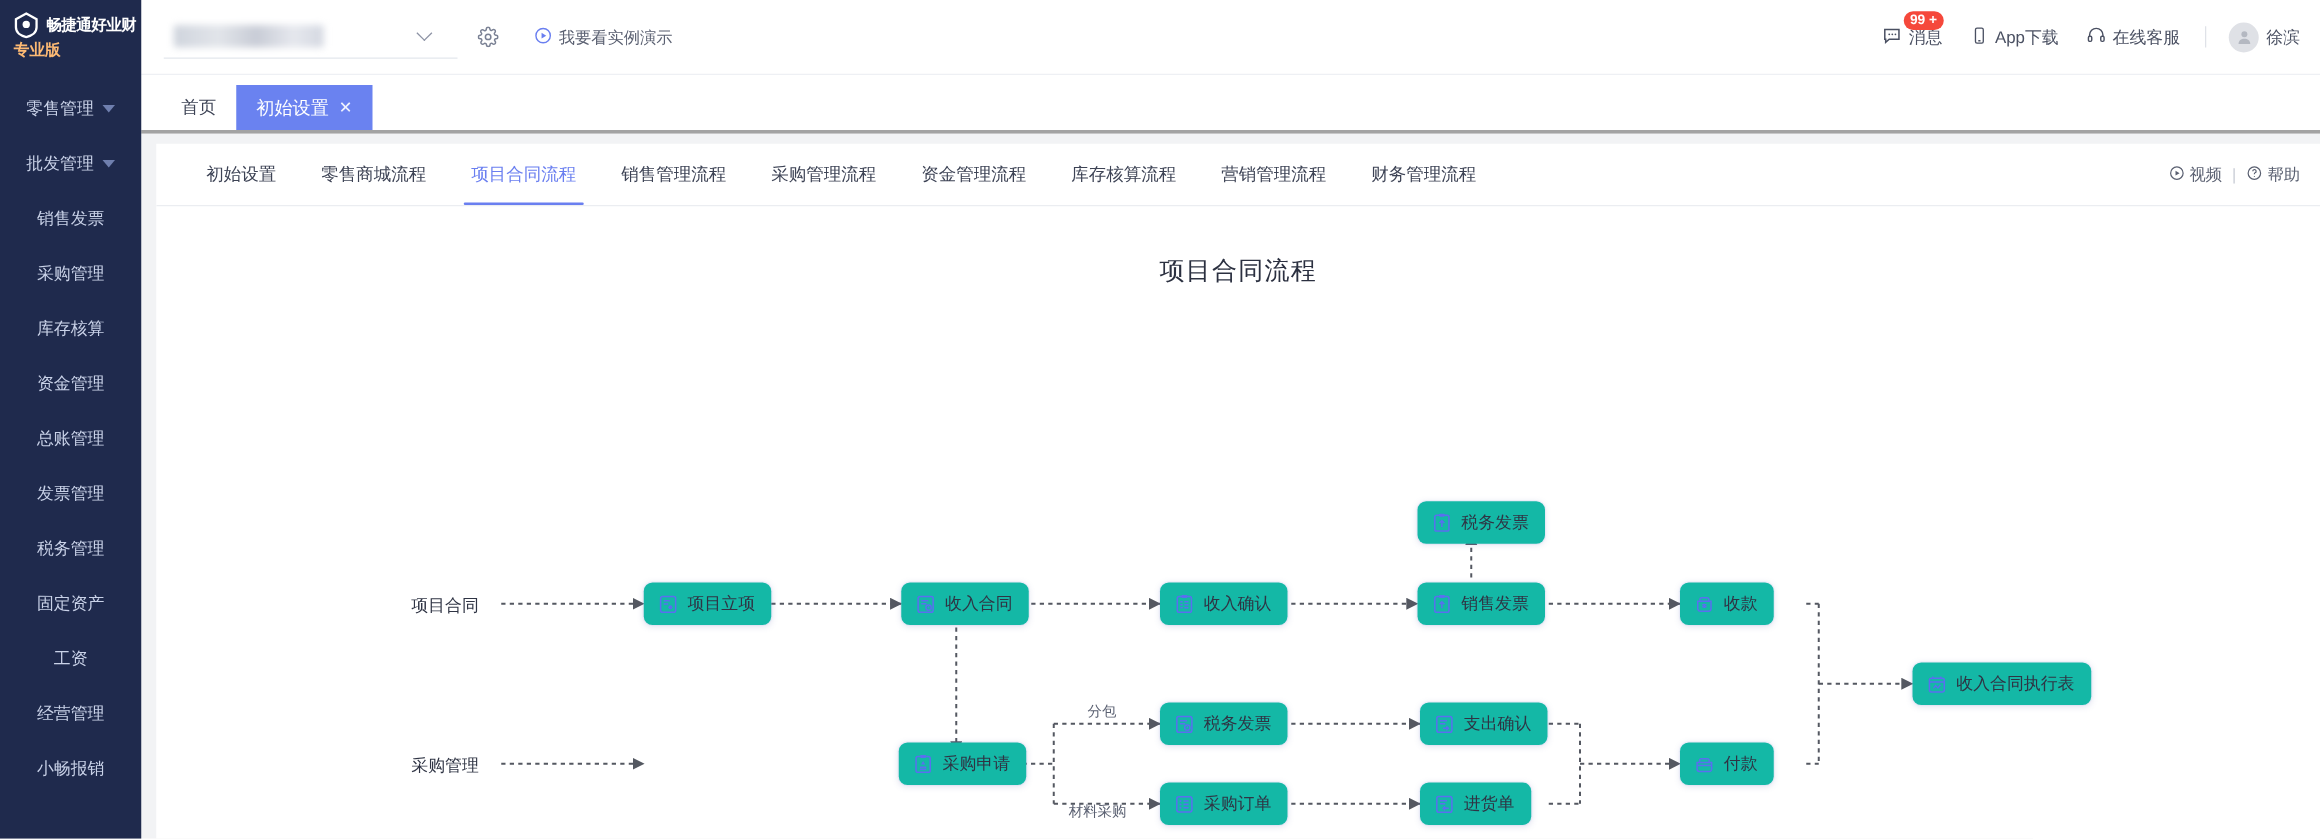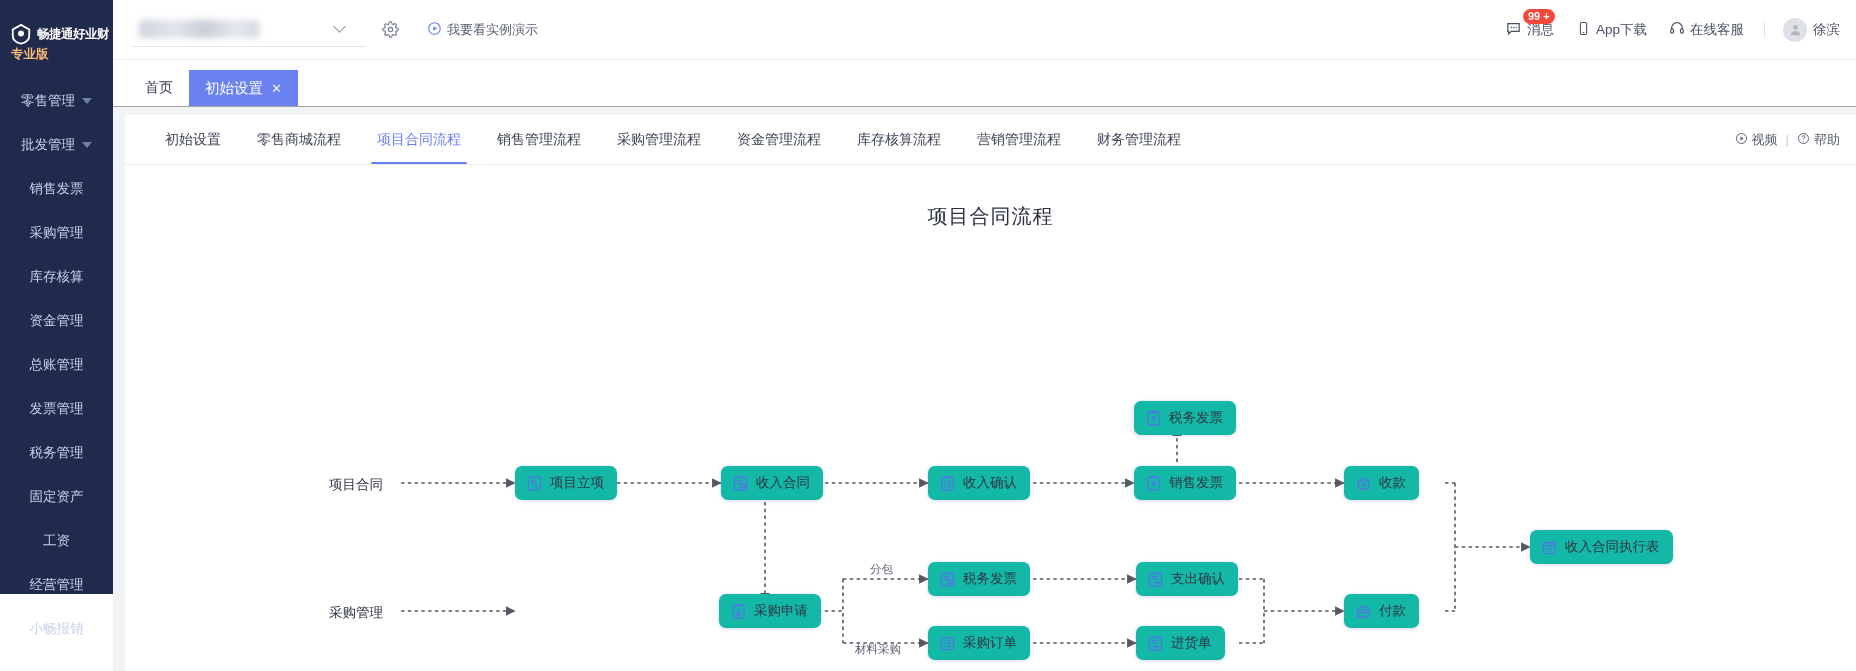--- a/index.html
+++ b/index.html
@@ -7,24 +7,24 @@
   body {
     font-family: "Liberation Sans", "DejaVu Sans", sans-serif;
     background:#ffffff;
     font-size:13px;
     color:#333;
   }
   .app { position:relative; width:1856px; height:671px; display:flex; }
 
   
   .sidebar {
-    width:113px; height:594px; flex:0 0 113px;
+    width:113px; height:671px; flex:0 0 113px;
     background:#1f2a4d;
     position:relative;
-    padding-top:15px;
+    padding-top:1px;
   }
   .logo-block {
     height:60px; padding:8px 0 0 10px; position:relative;
   }
   .logo-row { display:flex; align-items:center; gap:5px; }
   .logo-mark {
     width:22px; height:22px; flex:0 0 22px;
     position:relative;
   }
   .logo-mark svg { display:block; }
@@ -89,21 +89,21 @@
   .avatar {
     width:24px;height:24px;border-radius:50%;background:#dfe1e6;
     display:flex;align-items:center;justify-content:center; margin-left:18px;
   }
   .user-name { color:#4a5062; font-size:13.5px; margin-left:6px; white-space:nowrap; }
 
   
   .pagetabs {
     height:47px; flex:0 0 47px; background:#fff;
     display:flex; align-items:flex-end; padding-left:16px;
-    border-bottom:1px solid #a3a3a3;
+    border-bottom:3px solid #a3a3a3;
   }
   .ptab {
     height:36px; min-width:48px; padding:0 16px;
     display:flex; align-items:center; justify-content:center; gap:8px;
     font-size:14px; color:#3d4355; cursor:pointer;
   }
   .ptab.active { background:#6a82f0; color:#fff; font-size:14.5px; }
   .ptab .x { font-size:13px; opacity:.9; }
 
   

